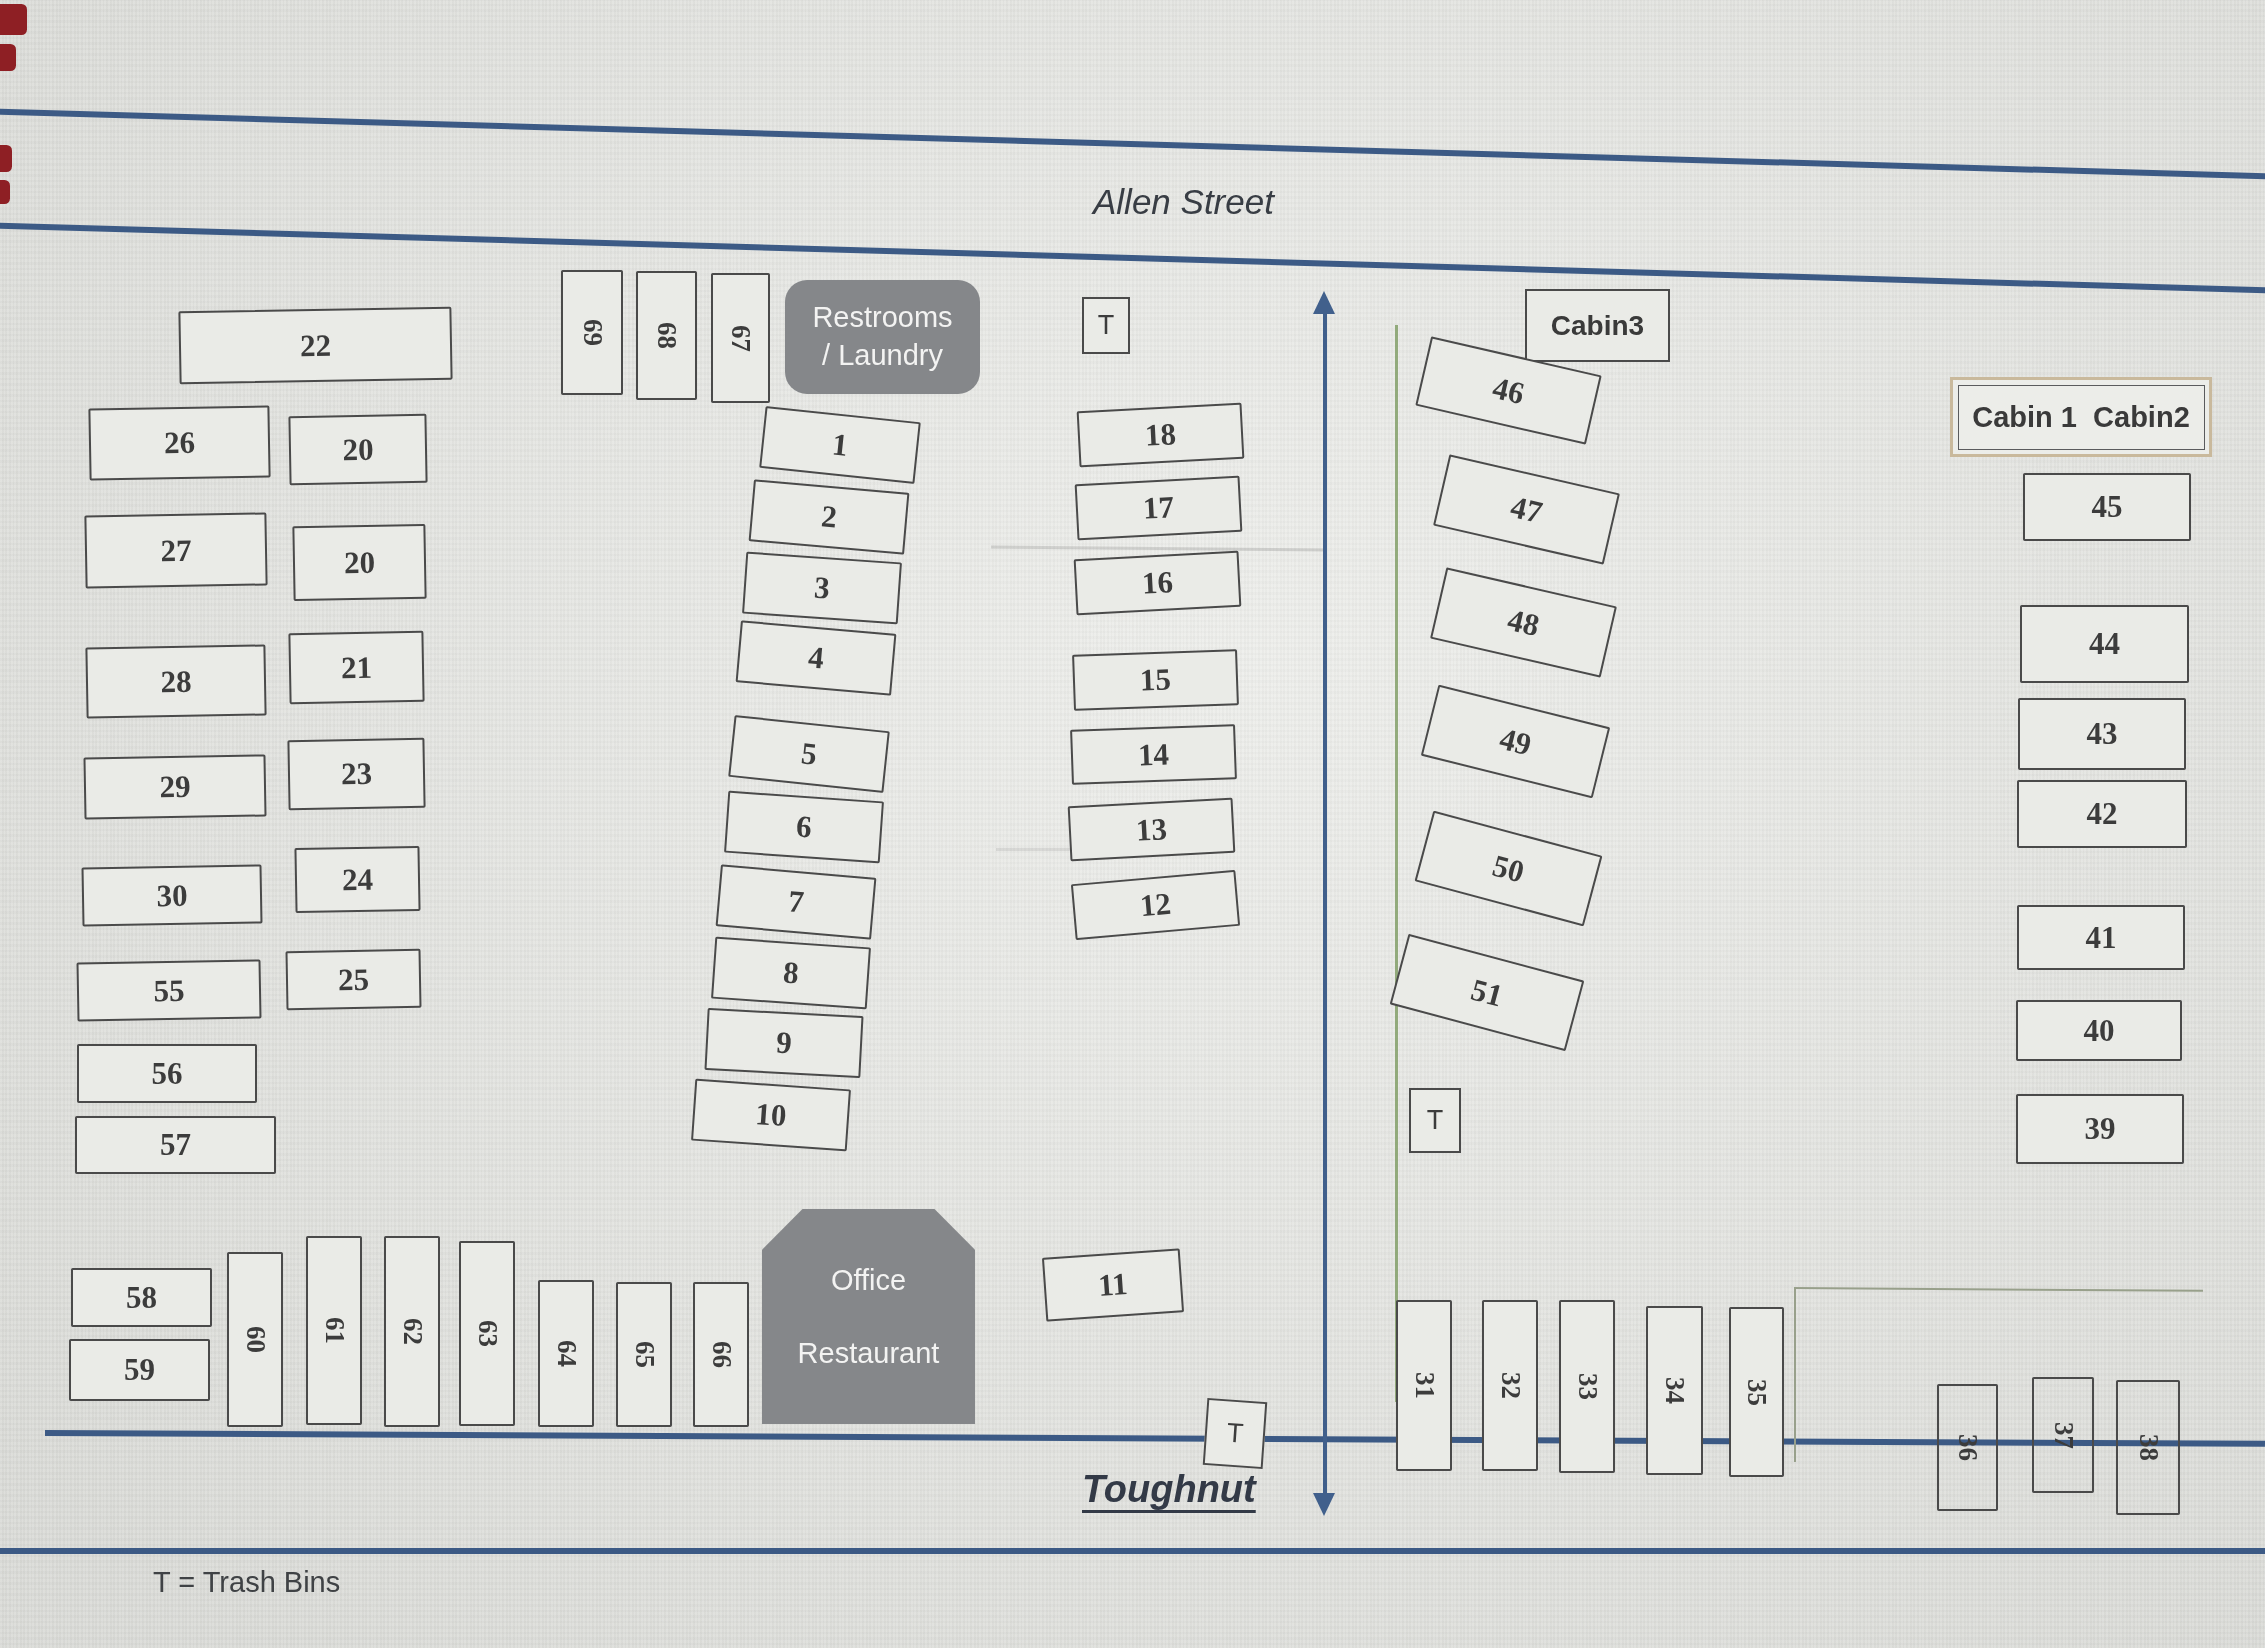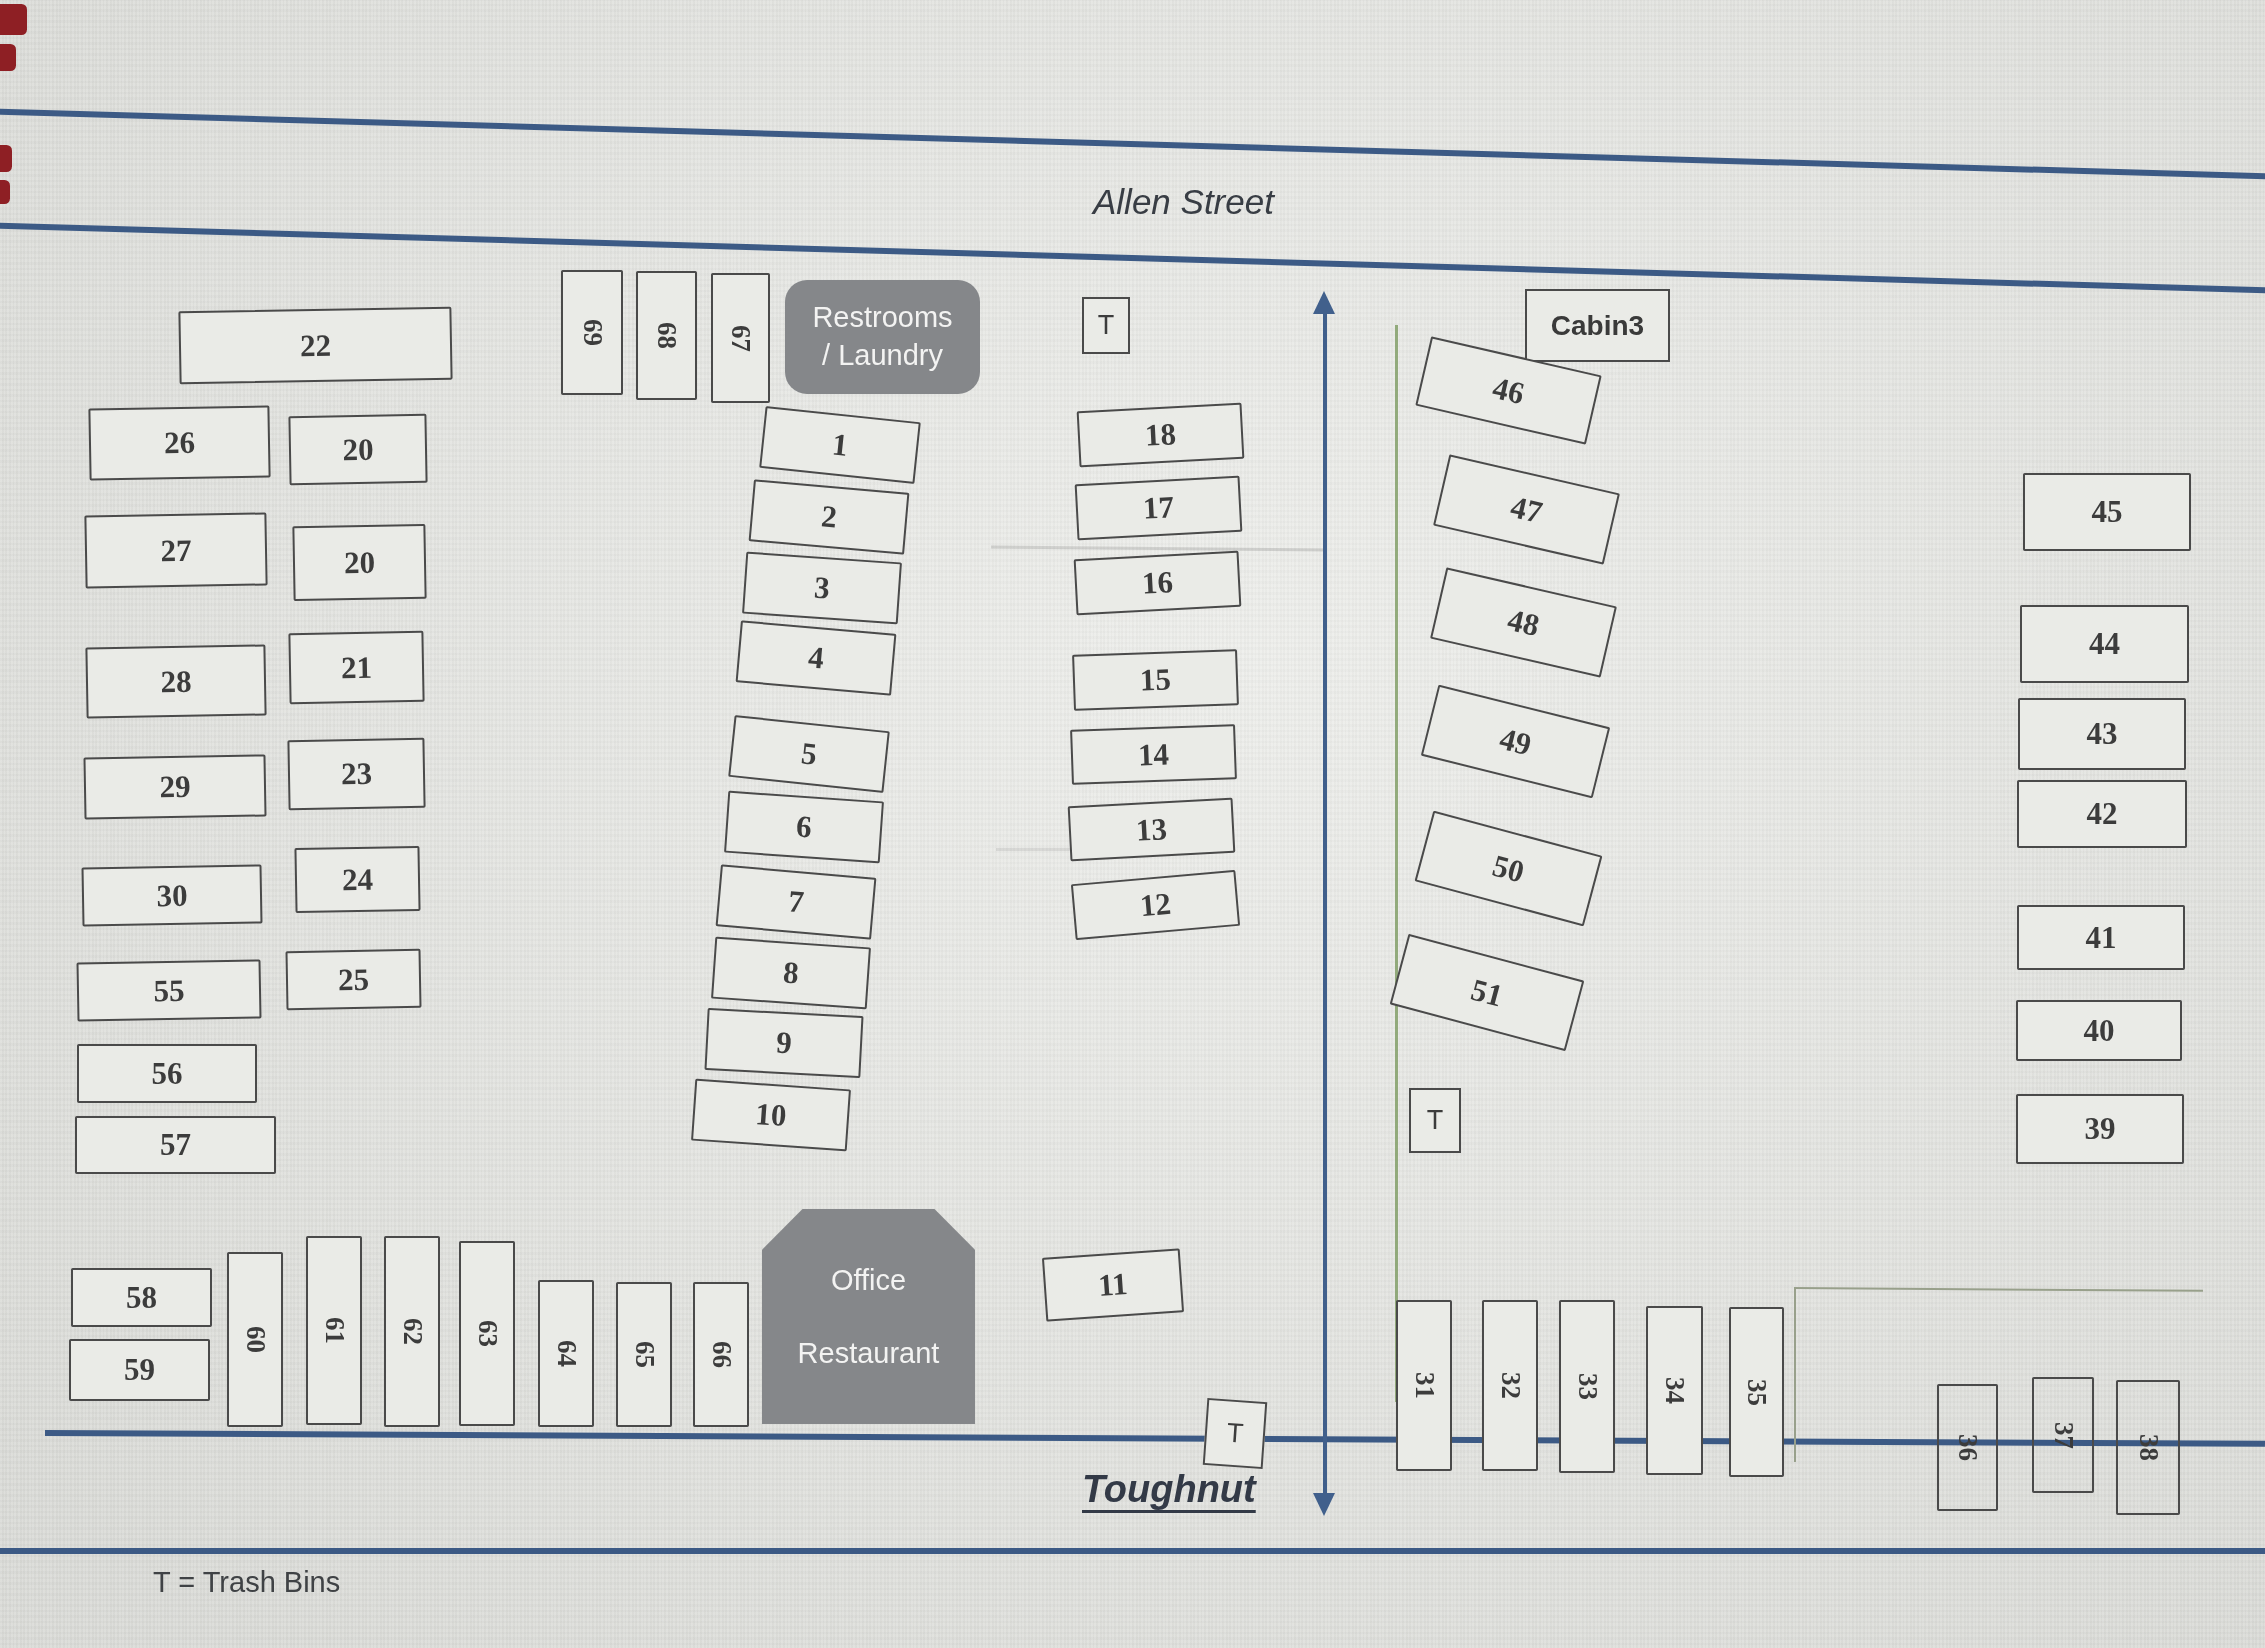--- a/index.html
+++ b/index.html
@@ -102,20 +102,23 @@
   <div id="office" class="building" style="left:762px;top:1209px;width:213px;height:215px;">
     <div>Office</div>
     <div class="gap"></div>
     <div>Restaurant</div>
   </div>
 
   <div id="cabin3">
     <span>Cabin3</span>
   </div>
 
+  <div id="cabin-header">
+    <div class="inner">Cabin 1  Cabin2</div>
+  </div>
 
   <div id="sites-layer">
       <div class="site" style="left: 179px; top: 309px; width: 273px; height: 73px; transform: rotate(-1deg);">
         <span>22</span>
       </div>
       <div class="site" style="left: 89px; top: 407px; width: 181px; height: 72px; transform: rotate(-1deg);">
         <span>26</span>
       </div>
       <div class="site" style="left: 289px; top: 415px; width: 138px; height: 69px; transform: rotate(-1deg);">
         <span>20</span>
@@ -281,21 +284,21 @@
       </div>
       <div class="site v clear" style="left: 1937px; top: 1384px; width: 61px; height: 127px; transform: rotate(0deg);">
         <span>36</span>
       </div>
       <div class="site v clear" style="left: 2032px; top: 1377px; width: 62px; height: 116px; transform: rotate(0deg);">
         <span>37</span>
       </div>
       <div class="site v clear" style="left: 2116px; top: 1380px; width: 64px; height: 135px; transform: rotate(0deg);">
         <span>38</span>
       </div>
-      <div class="site" style="left: 2023px; top: 473px; width: 168px; height: 78px; transform: rotate(0deg); text-align: center;">
+      <div class="site" style="left: 2023px; top: 473px; width: 168px; height: 68px; transform: rotate(0deg); text-align: center;">
         <span>45</span>
       </div>
       <div class="site" style="left: 2020px; top: 605px; width: 169px; height: 78px; transform: rotate(0deg);">
         <span>44</span>
       </div>
       <div class="site" style="left: 2018px; top: 698px; width: 168px; height: 72px; transform: rotate(0deg);">
         <span>43</span>
       </div>
       <div class="site" style="left: 2017px; top: 780px; width: 170px; height: 68px; transform: rotate(0deg);">
         <span>42</span>

